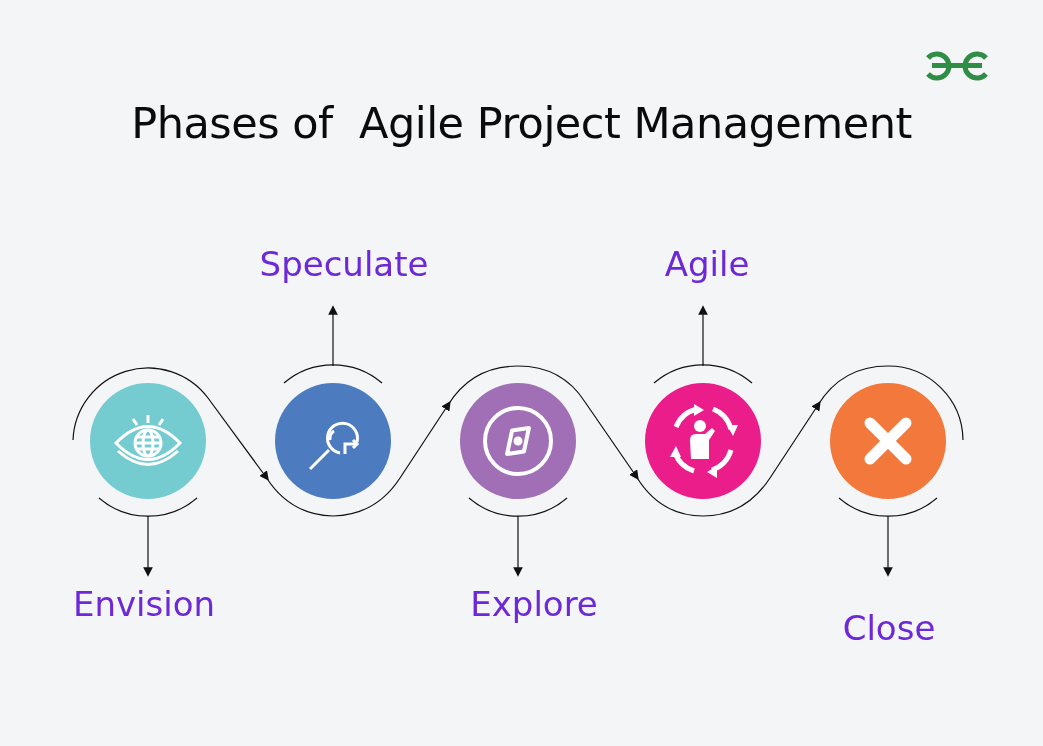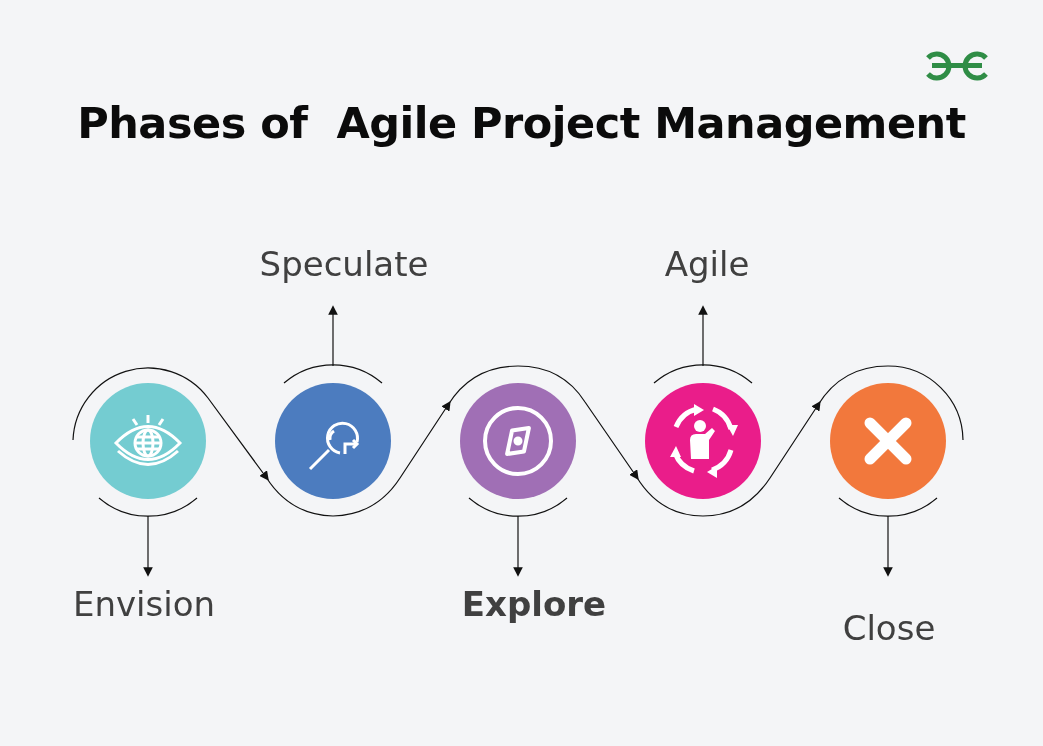--- a/index.html
+++ b/index.html
@@ -1,20 +1,20 @@
 <!DOCTYPE html>
 <html><head>
 <meta charset="utf-8">
 <style>
   html,body{margin:0;padding:0;}
   body{width:1043px;height:746px;background:#f4f5f7;position:relative;overflow:hidden;font-family:"DejaVu Sans","Liberation Sans",sans-serif;}
   .logo{position:absolute;left:922px;top:48px;width:70px;height:34px;}
-  .title{position:absolute;left:0;top:98px;width:1043px;text-align:center;font-size:43px;font-weight:bold;color:#0b0b0b;letter-spacing:-0.5px;white-space:pre;}
+  .title{position:absolute;left:0;top:98px;width:1043px;text-align:center;font-size:43px;font-weight:normal;color:#0b0b0b;letter-spacing:-0.5px;white-space:pre;}
   .diagram{position:absolute;left:0;top:0;width:1043px;height:746px;}
-  .label{position:absolute;font-size:34px;color:#404040;text-align:center;width:240px;transform:translateX(-50%);white-space:nowrap;}
+  .label{position:absolute;font-size:34px;color:#6d28d9;text-align:center;width:240px;transform:translateX(-50%);white-space:nowrap;}
 </style>
 </head>
 <body>
 
 <svg class="logo" viewBox="0 0 70 34">
   <g fill="none" stroke="#2f8d46" stroke-width="5">
     <path d="M6 10 A12 12 0 1 1 6 26"></path>
     <path d="M64 10 A12 12 0 1 0 64 26"></path>
   </g>
   <rect x="10" y="15" width="50" height="5" fill="#2f8d46"></rect>
@@ -110,15 +110,15 @@
     <circle cx="888" cy="441" r="58" fill="#f2783c"></circle>
     <g stroke="#fff" stroke-width="11" stroke-linecap="round">
       <line x1="870" y1="423" x2="906" y2="459"></line>
       <line x1="906" y1="423" x2="870" y2="459"></line>
     </g>
   </g>
 </svg>
 
 <div class="label" style="left:144px;top:584px;">Envision</div>
 <div class="label" style="left:344px;top:244px;">Speculate</div>
-<div class="label" style="left:534px;top:584px;font-weight:bold;">Explore</div>
+<div class="label" style="left:534px;top:584px;">Explore</div>
 <div class="label" style="left:707px;top:244px;">Agile</div>
 <div class="label" style="left:889px;top:608px;">Close</div>
 
 </body></html>

